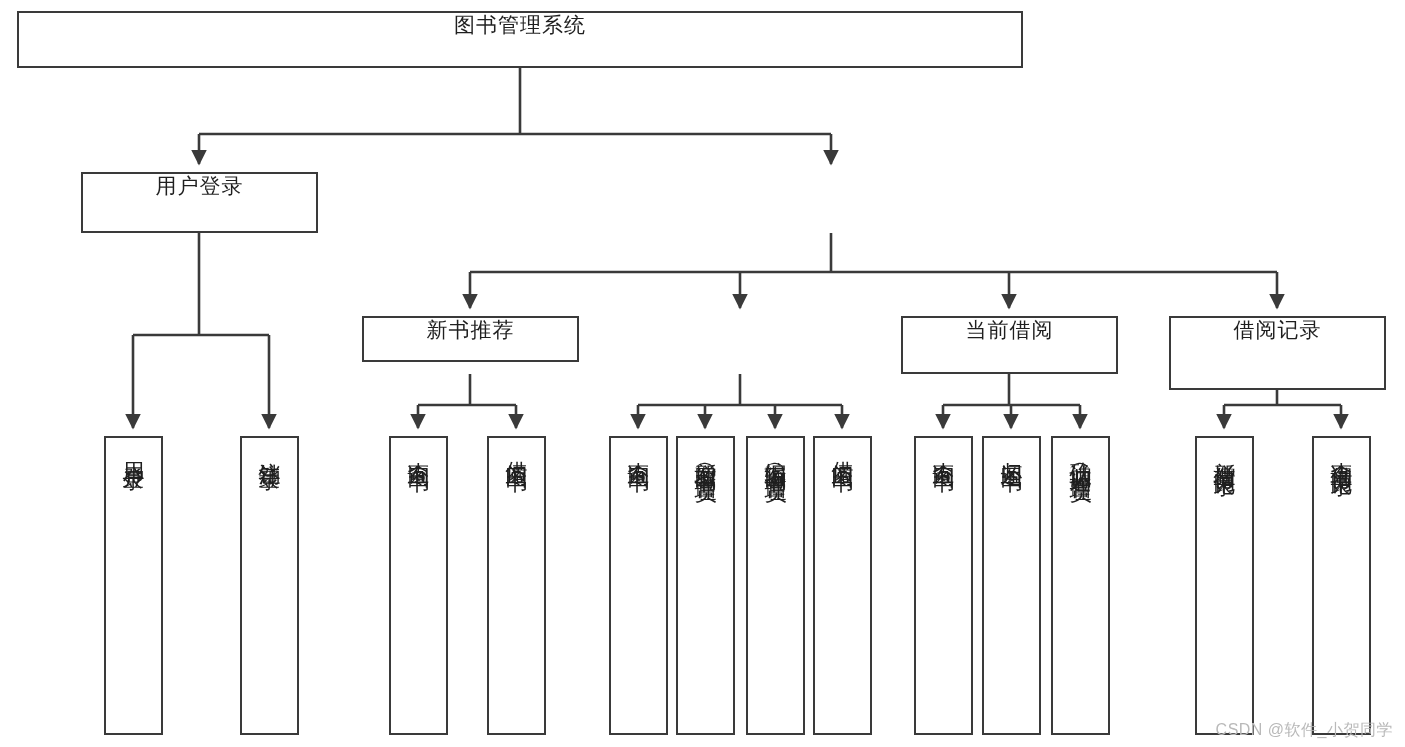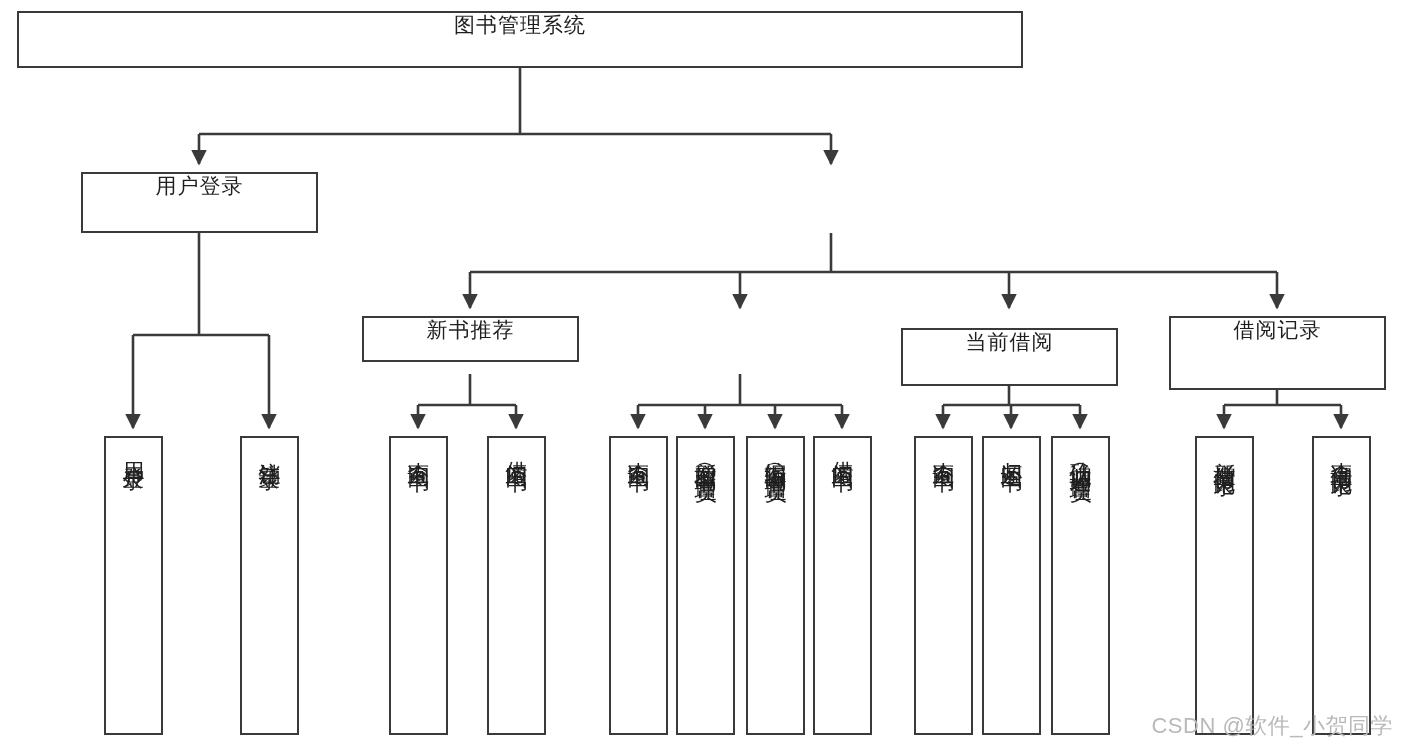--- a/index.html
+++ b/index.html
@@ -56,21 +56,21 @@
     position:absolute;
     left:0;top:0;
     width:1405px;height:747px;
     pointer-events:none;
   }
   
   #watermark{
     position:absolute;
     right:12px;
     bottom:6px;
-    font-size:22px;
+    font-size:16px;
     color:#b9b9b9;
     letter-spacing:0.5px;
     white-space:nowrap;
   }
 </style>
 </head>
 <body>
 
 <div id="canvas">
 
@@ -131,21 +131,21 @@
   <div class="node horiz" style="left:81px;top:172px;width:237px;height:61px;">
     <span class="label">用户登录</span>
   </div>
 
 
   <div class="node horiz" style="left:362px;top:316px;width:217px;height:46px;">
     <span class="label">新书推荐</span>
   </div>
 
 
-  <div class="node horiz" style="left:901px;top:328px;width:217px;height:58px;">
+  <div class="node horiz" style="left:901px;top:316px;width:217px;height:58px;">
     <span class="label">当前借阅</span>
   </div>
 
   <div class="node horiz" style="left:1169px;top:316px;width:217px;height:74px;">
     <span class="label">借阅记录</span>
   </div>
 
   <div class="node leaf" style="left:104px;top:436px;width:59px;height:299px;">
     <span class="label">用户登录</span>
   </div>

